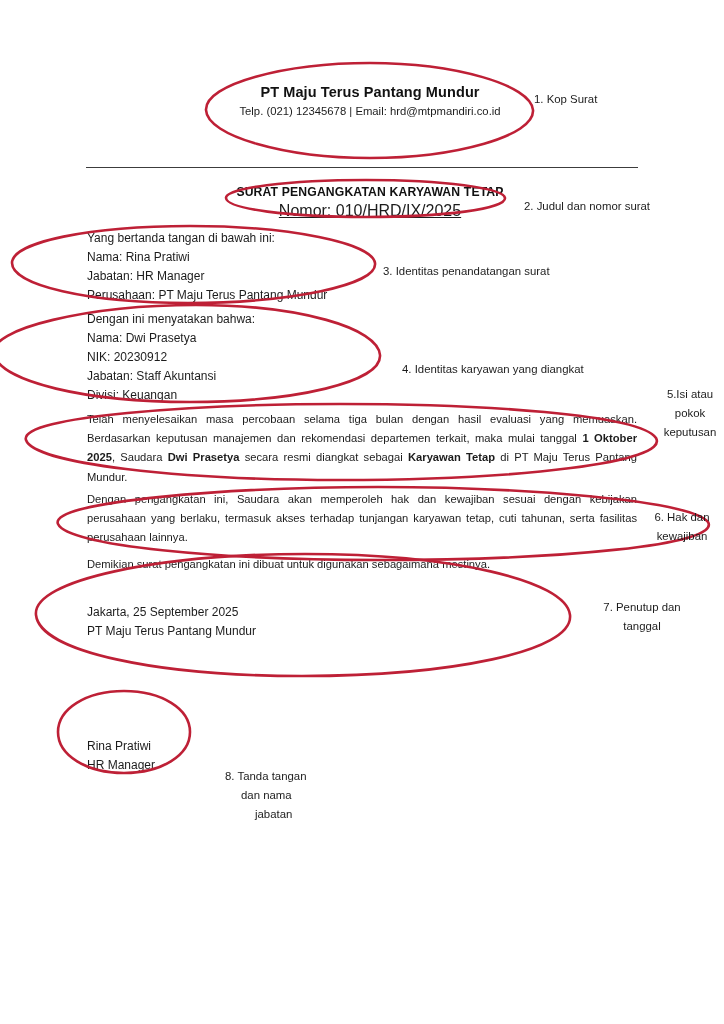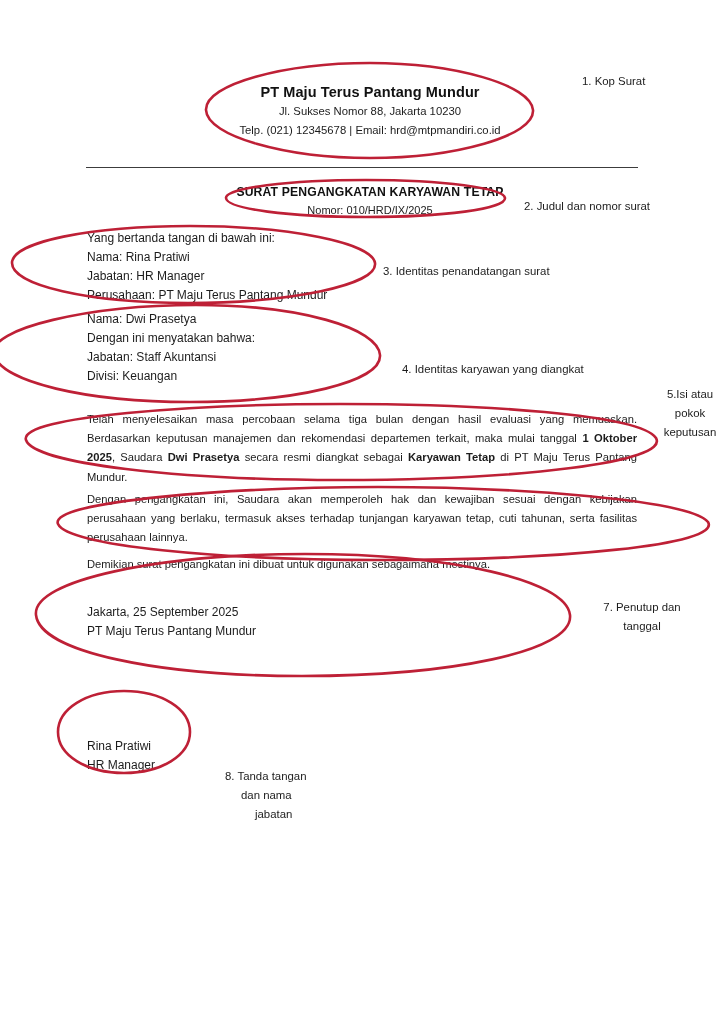--- a/index.html
+++ b/index.html
@@ -79,23 +79,24 @@
     z-index: 2;
   }
   #doc-title {
     font-size: 12.2px;
     font-weight: bold;
     letter-spacing: .15px;
     line-height: 18px;
     color: #111;
   }
   #doc-number {
-    font-size: 11px;
-    line-height: 19px;
-    color: #1c1c1c;
+    font-size: 16px;
+    line-height: 19px;
+    color: #1c1c1c;
+    text-decoration: underline;
   }
 
   #signer-block { left: 87px; top: 229px; width: 420px; }
   #employee-block { left: 87px; top: 310px; width: 420px; }
 
   .para {
     position: absolute;
     left: 87px;
     width: 550px;
     font-size: 11.2px;
@@ -112,60 +113,60 @@
   #signature-block { left: 87px; top: 705px; width: 300px; margin-top: 32px; }
 
   
   .annot-label {
     position: absolute;
     font-size: 11.4px;
     line-height: 19px;
     color: #1c1c1c;
     z-index: 6;
   }
-  #annot-1 { left: 534px; top: 72px; margin-left: 48px; }
+  #annot-1 { left: 534px; top: 90px; }
   #annot-2 { left: 524px; top: 197px; }
   #annot-3 { left: 383px; top: 262px; text-align: center; }
   #annot-4 { left: 402px; top: 360px; }
   #annot-5 { left: 655px; top: 385px; width: 70px; text-align: center; }
   #annot-6 { left: 640px; top: 508px; width: 84px; text-align: center; }
   #annot-7 { left: 582px; top: 598px; width: 120px; text-align: center; }
   #annot-8 { left: 225px; top: 727px; width: 140px; margin-top: 40px; }
   #annot-8 .l2, #annot-8 .l3 { display: block; }
   #annot-8 .l2 { padding-left: 16px; }
   #annot-8 .l3 { padding-left: 30px; }
 </style>
 </head>
 <body>
 
 <div id="page">
 
   <div id="letterhead">
     <div id="company-name">PT Maju Terus Pantang Mundur</div>
-    <div class="company-line">Jl. Sukses Nomor 88, Jakarta 10230</div>
     <div class="company-line">Telp. (021) 12345678 | Email: hrd@mtpmandiri.co.id</div>
   </div>
 
   <div id="hrule"></div>
 
   <div id="title-block">
     <div id="doc-title">SURAT PENGANGKATAN KARYAWAN TETAP</div>
     <div id="doc-number">Nomor: 010/HRD/IX/2025</div>
   </div>
 
   <div class="doc-text" id="signer-block">
     <div>Yang bertanda tangan di bawah ini:</div>
     <div>Nama: Rina Pratiwi</div>
     <div>Jabatan: HR Manager</div>
     <div>Perusahaan: PT Maju Terus Pantang Mundur</div>
   </div>
 
   <div class="doc-text" id="employee-block">
+    <div>Dengan ini menyatakan bahwa:</div>
     <div>Nama: Dwi Prasetya</div>
-    <div>Dengan ini menyatakan bahwa:</div>
+    <div>NIK: 20230912</div>
     <div>Jabatan: Staff Akuntansi</div>
     <div>Divisi: Keuangan</div>
   </div>
 
   <div class="para" id="para-decision"><span>Telah menyelesaikan masa percobaan selama tiga bulan dengan hasil evaluasi yang memuaskan. Berdasarkan keputusan manajemen dan rekomendasi departemen terkait, maka mulai tanggal </span><b>1 Oktober 2025</b><span>, Saudara </span><b>Dwi Prasetya</b><span> secara resmi diangkat sebagai </span><b>Karyawan Tetap</b><span> di PT Maju Terus Pantang Mundur.</span></div>
 
   <div class="para" id="para-rights">Dengan pengangkatan ini, Saudara akan memperoleh hak dan kewajiban sesuai dengan kebijakan perusahaan yang berlaku, termasuk akses terhadap tunjangan karyawan tetap, cuti tahunan, serta fasilitas perusahaan lainnya.</div>
 
   <div class="para" id="para-closing">Demikian surat pengangkatan ini dibuat untuk digunakan sebagaimana mestinya.</div>
 
@@ -183,20 +184,24 @@
   <div class="annot-label" id="annot-2">2. Judul dan nomor surat</div>
   <div class="annot-label" id="annot-3">3. Identitas penandatangan surat</div>
   <div class="annot-label" id="annot-4">4. Identitas karyawan yang diangkat</div>
 
   <div class="annot-label" id="annot-5">
     <span>5.Isi atau</span><br>
     <span>pokok</span><br>
     <span>keputusan</span>
   </div>
 
+  <div class="annot-label" id="annot-6">
+    <span>6. Hak dan</span><br>
+    <span>kewajiban</span>
+  </div>
 
   <div class="annot-label" id="annot-7">
     <span>7. Penutup dan</span><br>
     <span>tanggal</span>
   </div>
 
   <div class="annot-label" id="annot-8">
     <span class="l1">8. Tanda tangan</span>
     <span class="l2">dan nama</span>
     <span class="l3">jabatan</span>

